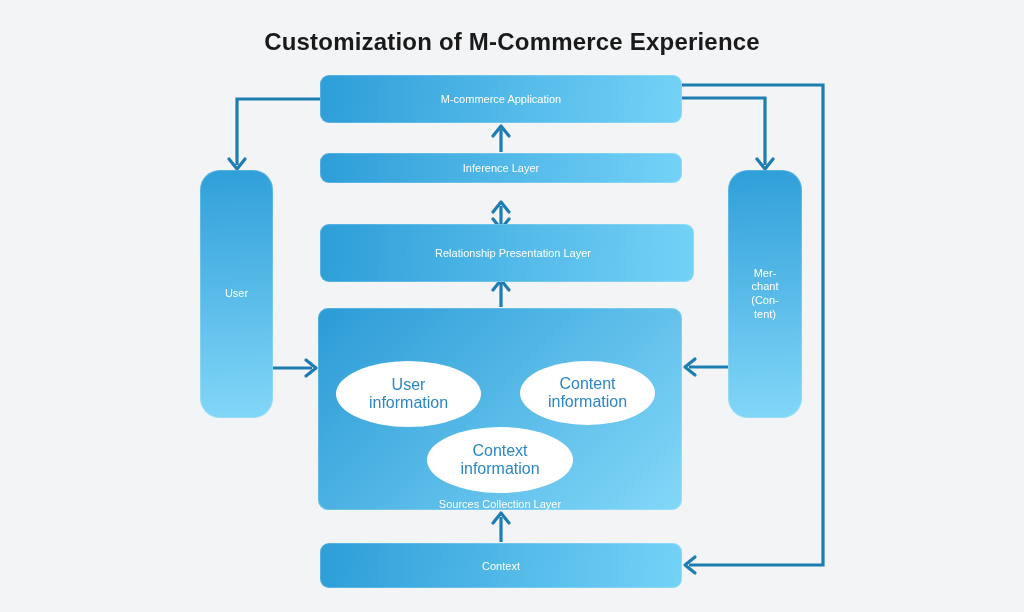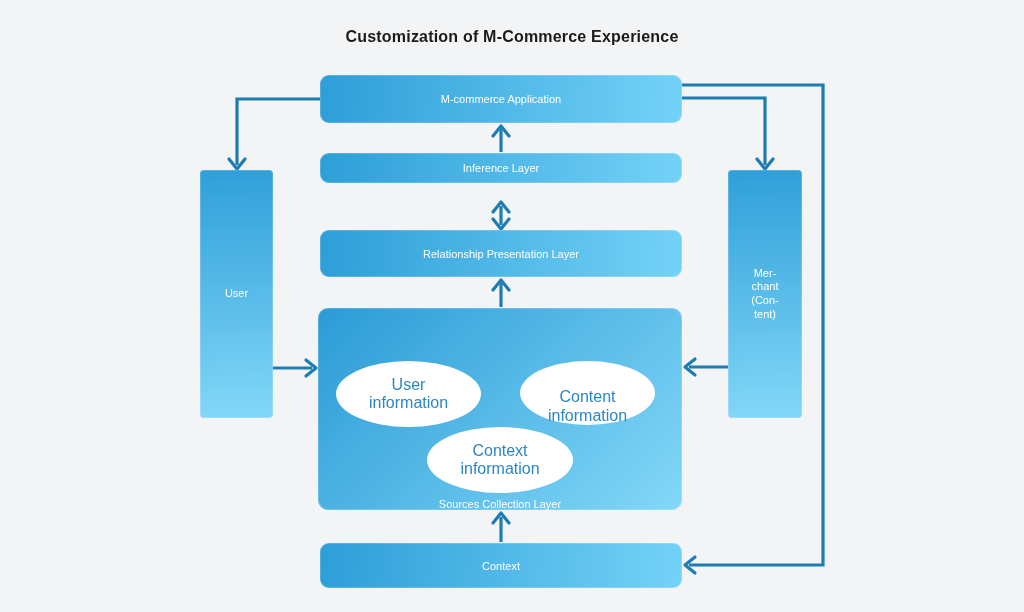--- a/index.html
+++ b/index.html
@@ -7,63 +7,63 @@
     width:1024px;height:612px;
     background:#f2f4f6;
     font-family:"Liberation Sans", sans-serif;
     position:relative;
     overflow:hidden;
   }
   .canvas{position:absolute;left:0;top:0;width:1024px;height:612px;}
 
   .title{
     position:absolute;left:0;top:28px;width:1024px;
-    text-align:center;font-size:16px;font-weight:700;color:#1a1a1a;
+    text-align:center;font-size:24px;font-weight:700;color:#1a1a1a;
     letter-spacing:0.2px;
   }
 
   .node{
     position:absolute;
     border-radius:9px;
     color:#ffffff;
     display:flex;align-items:center;justify-content:center;
     font-size:11px;
     box-shadow:inset 0 0 0 1px rgba(255,255,255,0.18);
   }
   .bar{left:320px;width:362px;background:linear-gradient(94deg,#2d9ed8 0%,#74d2f7 100%);}
   .bar-mcommerce{top:75px;height:48px;}
   .bar-inference{top:153px;height:30px;}
-  .bar-relationship{top:230px;height:47px;}
+  .bar-relationship{top:224px;height:58px;padding-left:12px;}
   .bar-context{top:543px;height:45px;}
 
   .box-sources{
     left:318px;top:308px;width:364px;height:202px;
     background:linear-gradient(135deg,#2b9bd6 0%,#83d8f8 100%);
     border-radius:10px;
     align-items:flex-end;
   }
   .box-sources .node-label{margin-top:17px;}
 
   .tall{
     top:170px;height:248px;
     background:linear-gradient(178deg,#2f9fd9 0%,#82d7f8 100%);
-    border-radius:4px;
+    border-radius:20px;
   }
   .tall-user{left:200px;width:73px;}
   .tall-merchant{left:728px;width:74px;}
   .tall .node-label{white-space:pre-line;text-align:center;line-height:1.25;}
 
   .ellipse{
     position:absolute;background:#ffffff;border-radius:50%;
     display:flex;align-items:center;justify-content:center;
     color:#2b86c4;font-size:16px;line-height:1.15;text-align:center;
     white-space:pre-line;
   }
   .el-user{left:336px;top:361px;width:145px;height:66px;}
-  .el-content{left:520px;top:361px;width:135px;height:64px;align-items:flex-end;}
+  .el-content{left:520px;top:361px;width:135px;height:64px;}
   .el-context{left:427px;top:427px;width:146px;height:66px;}
 
   svg.edges{position:absolute;left:0;top:0;pointer-events:none;}
   svg.edges path, svg.edges polyline{
     fill:none;stroke:#1d7db2;stroke-width:3.2px;
   }
   svg.edges polyline{stroke-linecap:round;stroke-linejoin:round;}
 </style>
 </head>
 <body>

